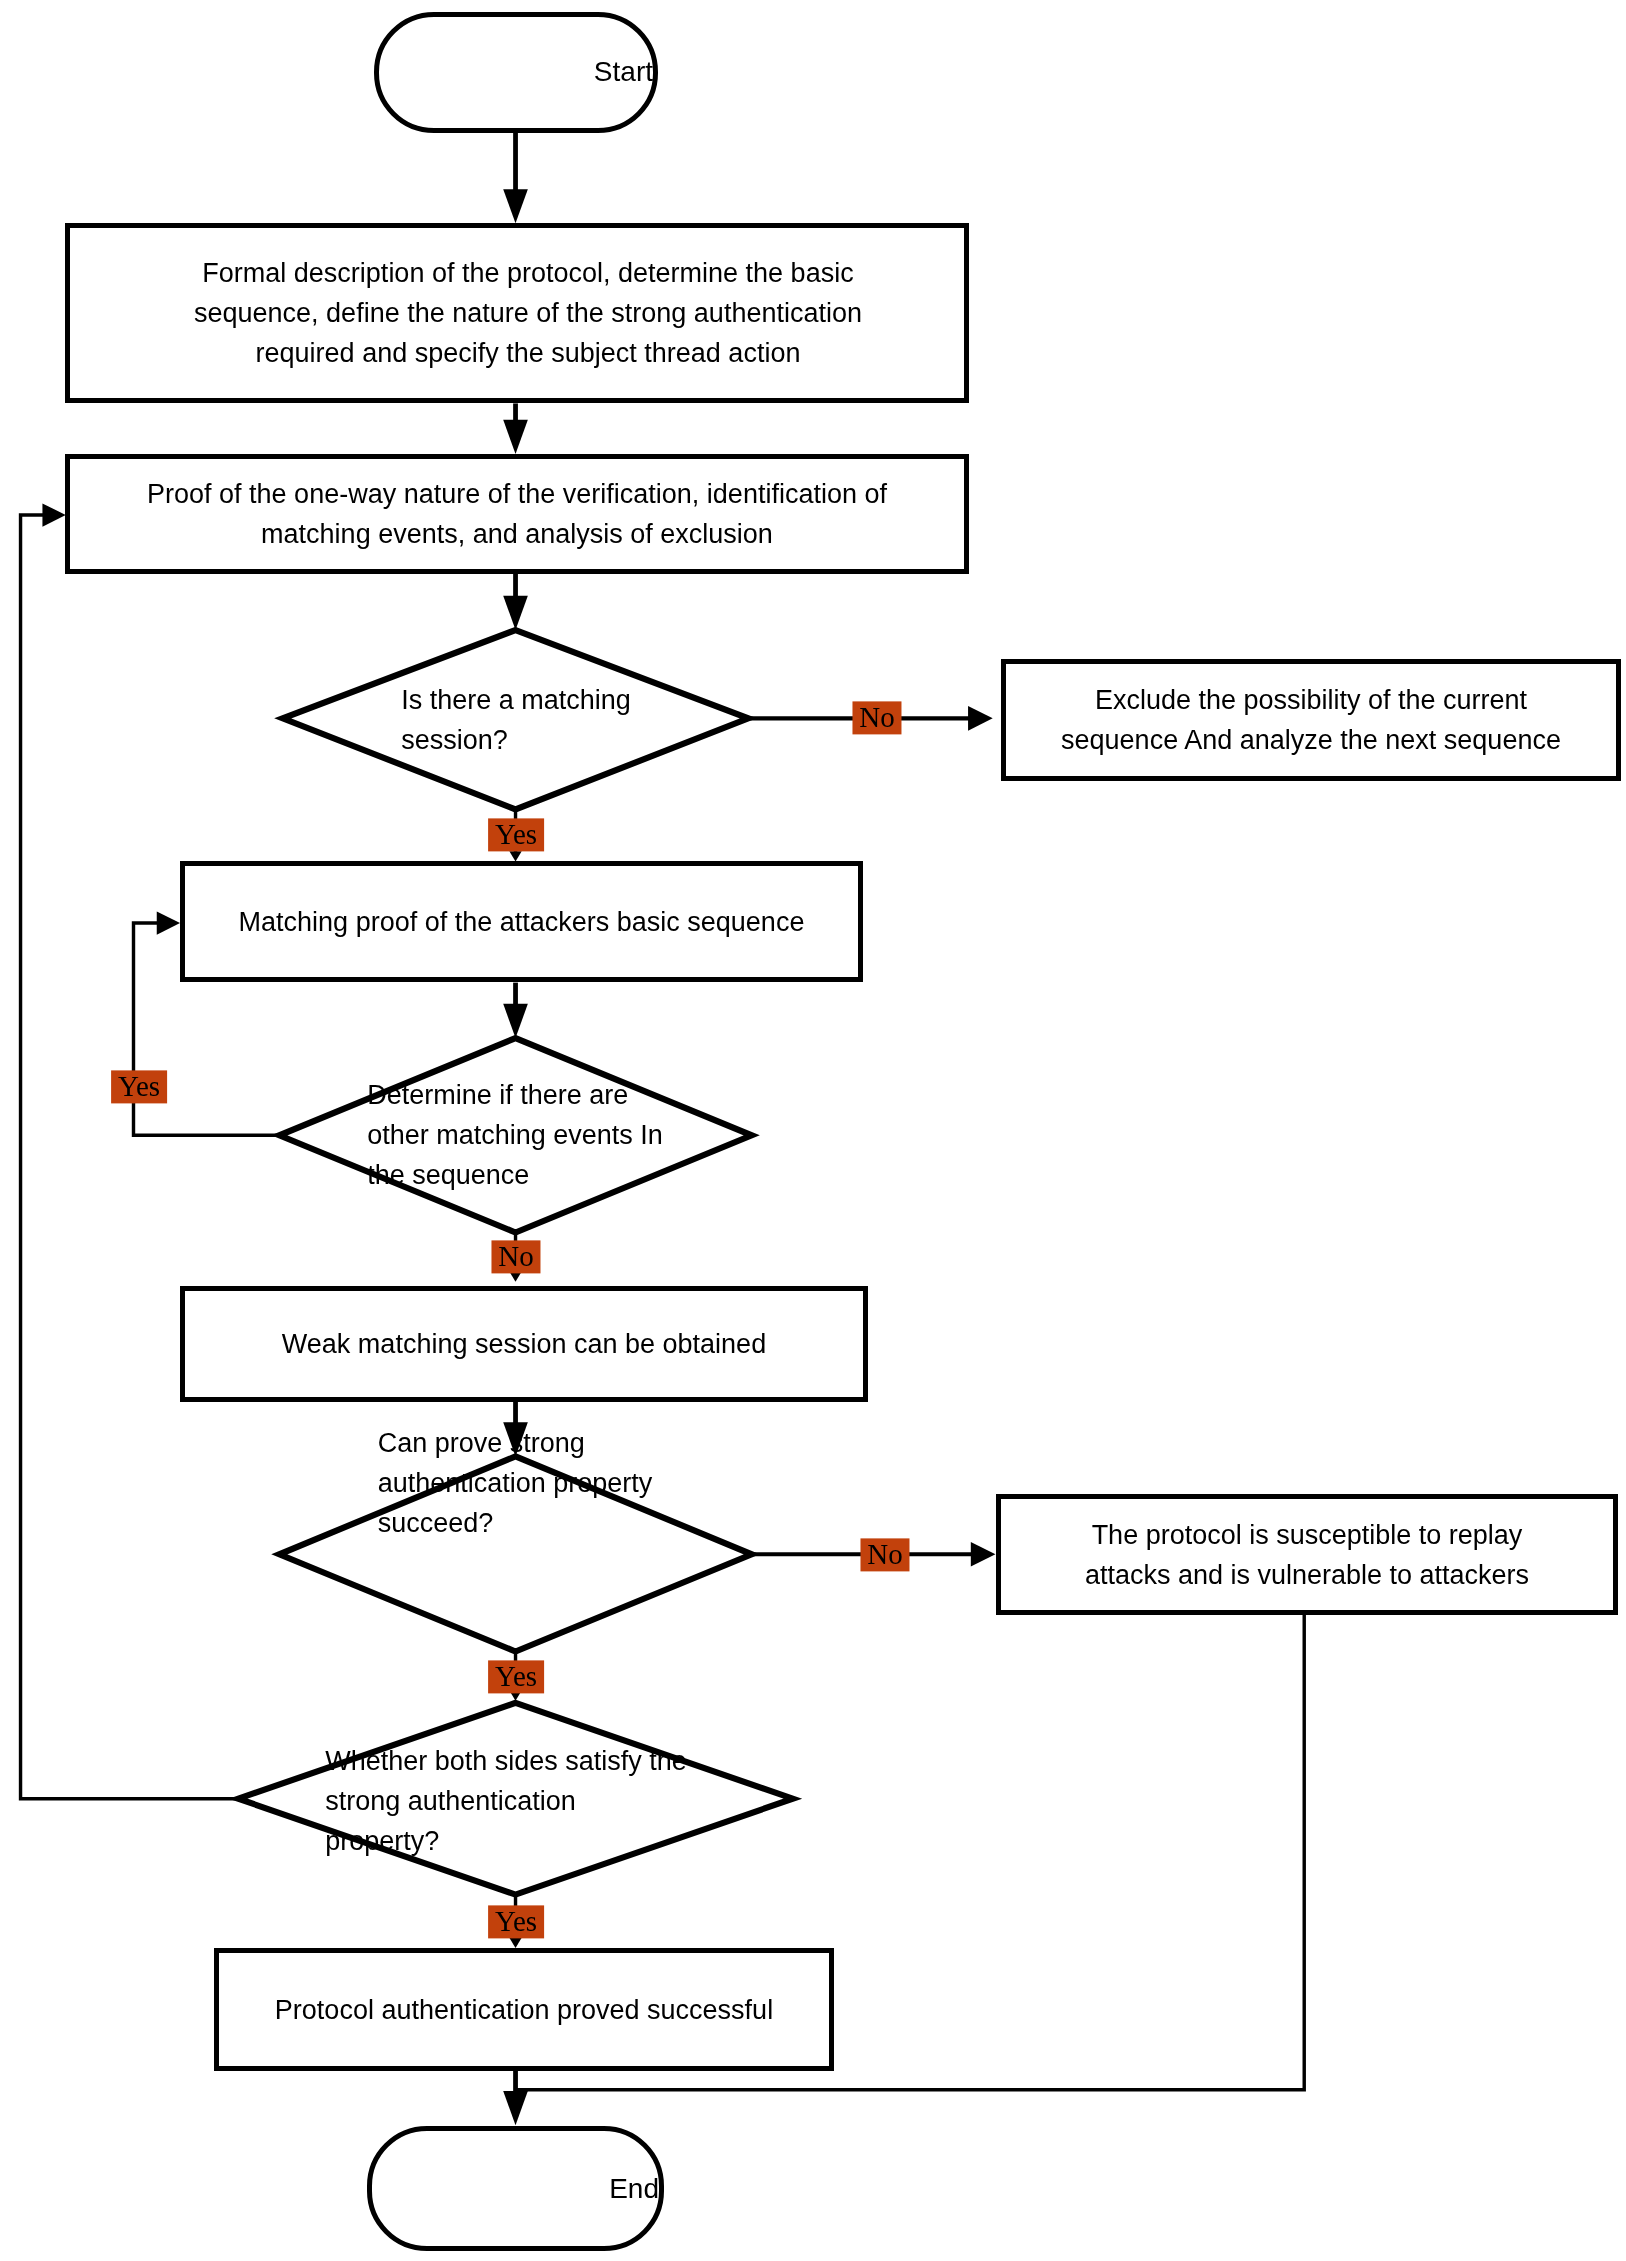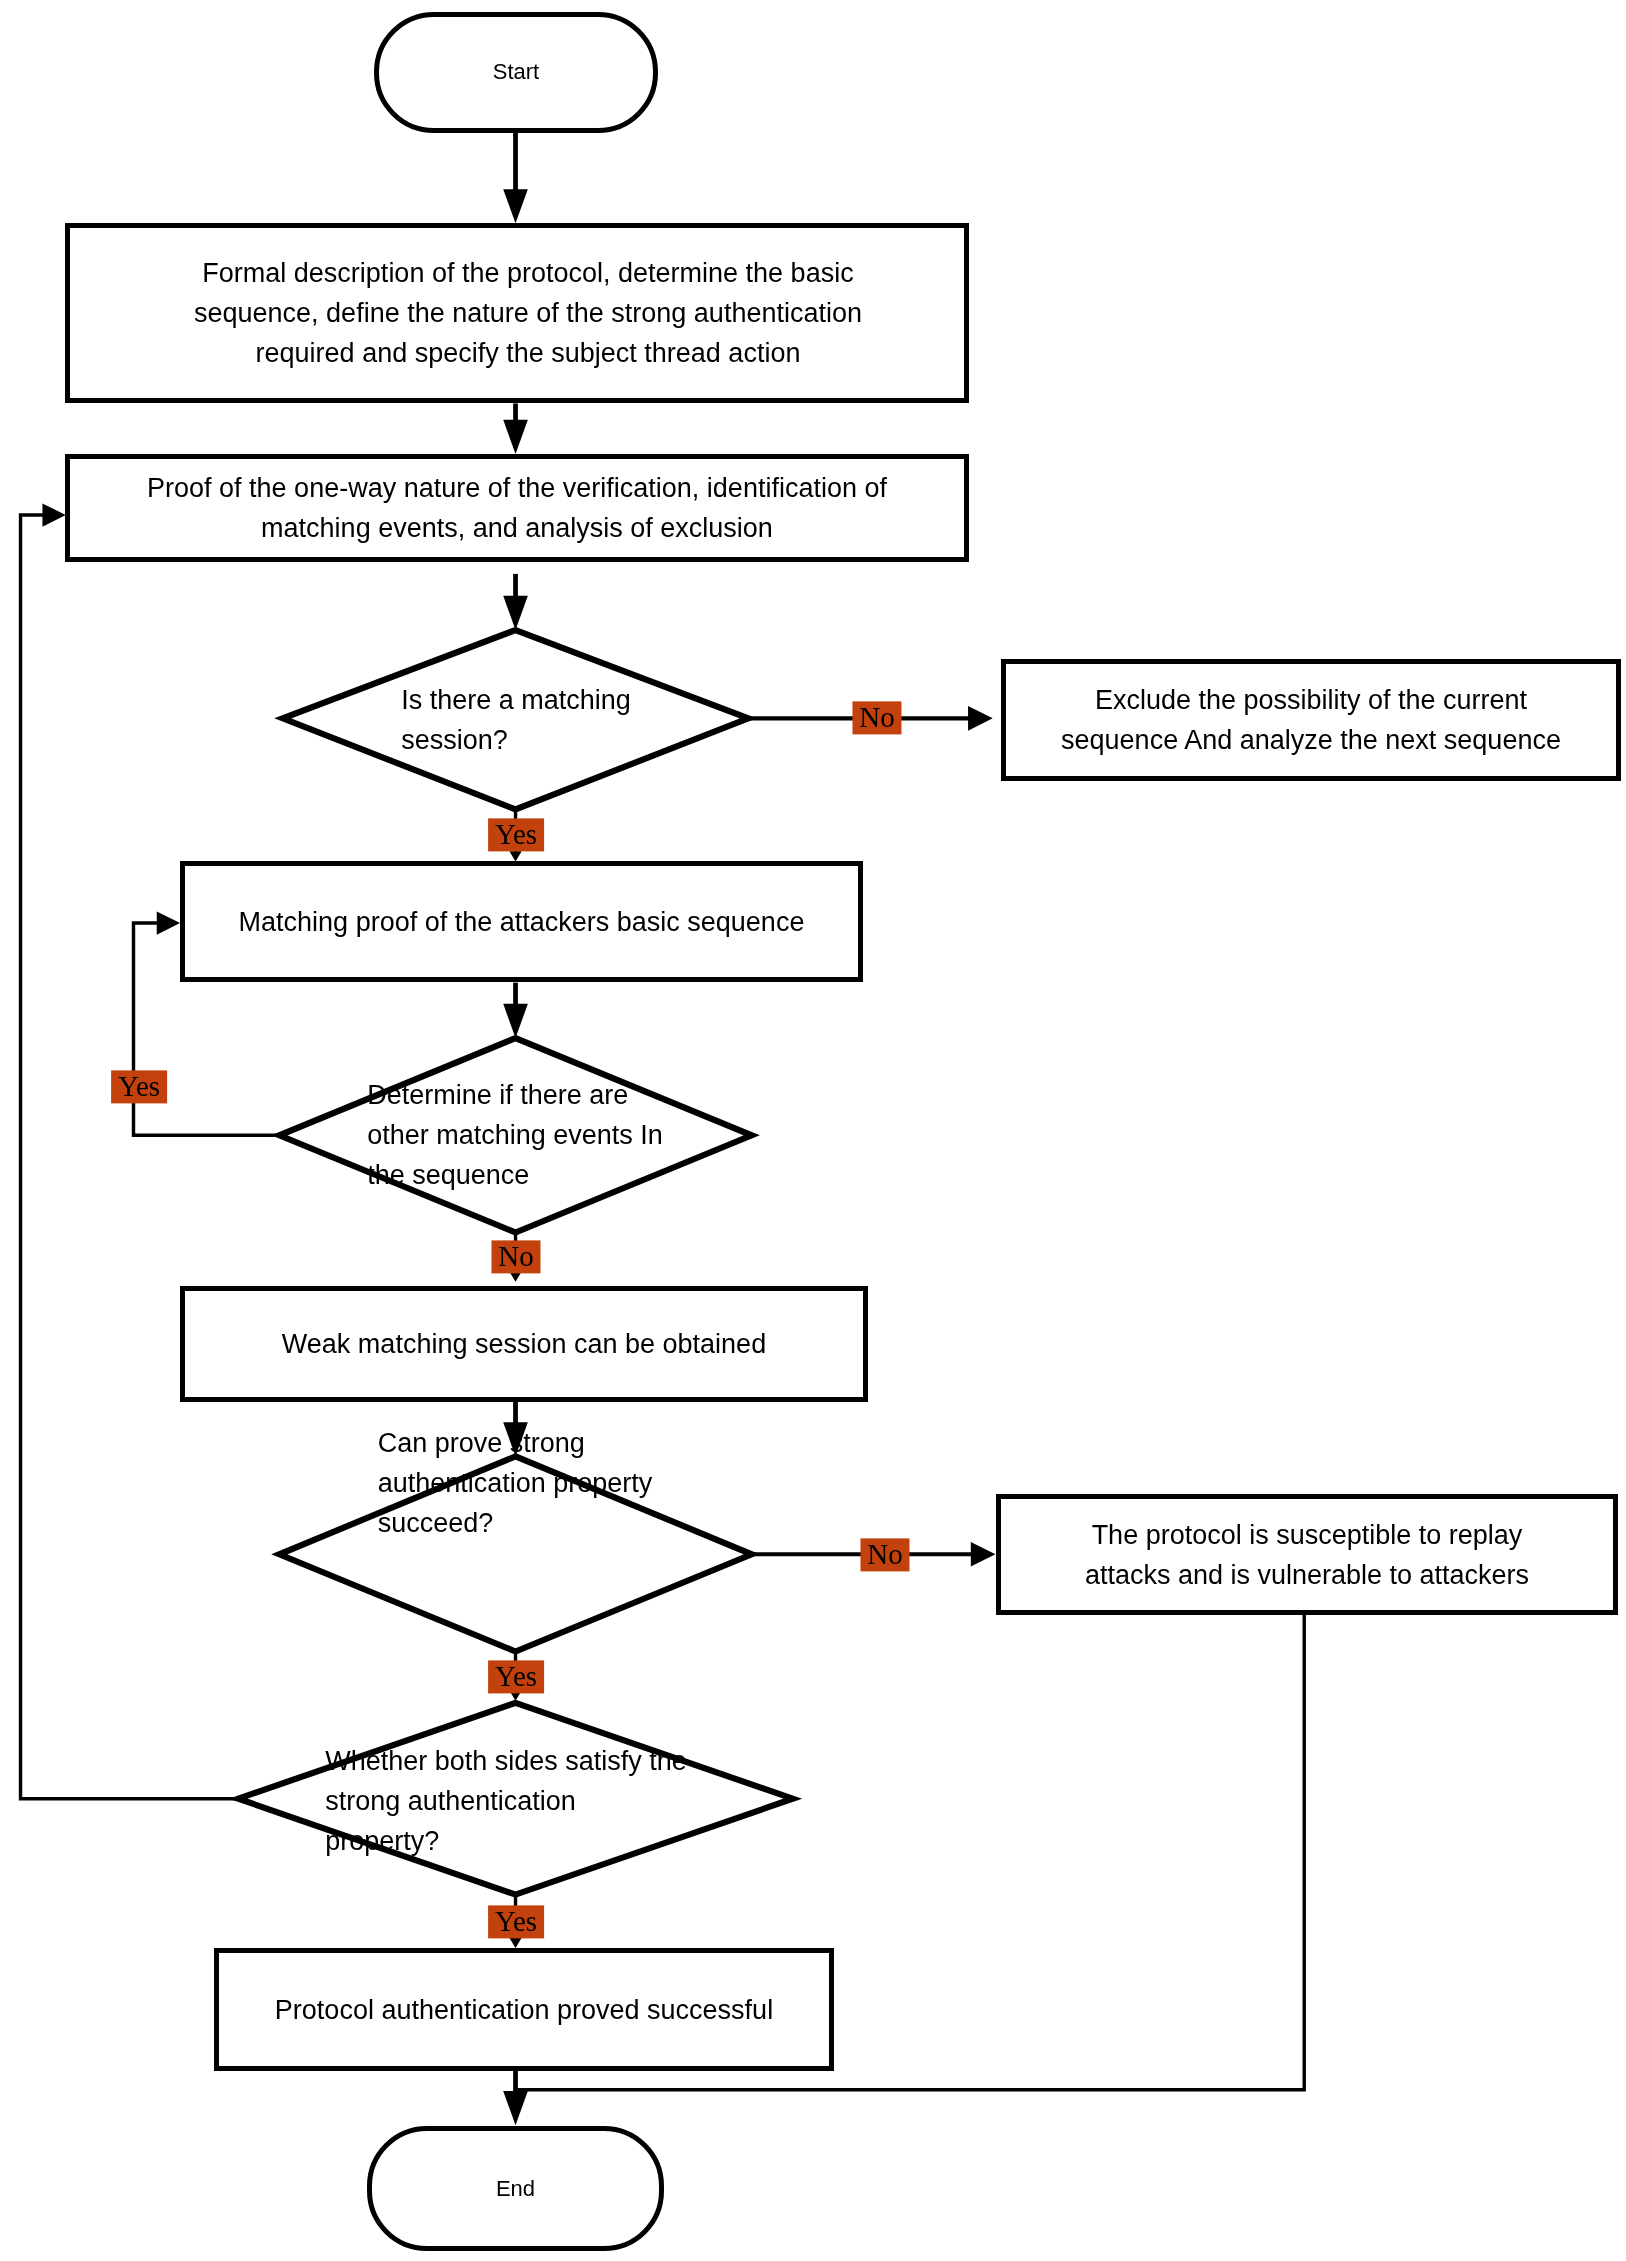--- a/index.html
+++ b/index.html
@@ -20,21 +20,22 @@
     display:flex;
     align-items:center;
     justify-content:center;
     text-align:center;
     white-space:pre-line;
     font-size:27px;
     line-height:40px;
   }
   .terminator{
     border-radius:60px;
-    font-size:22px;
+    font-size:28px;
+    justify-content:flex-end;
   }
   .dtext{
     position:absolute;
     display:flex;
     align-items:center;
     justify-content:center;
     text-align:left;
     white-space:pre-line;
     font-size:27px;
     line-height:40px;
@@ -104,21 +105,21 @@
   <div class="node terminator" style="left:374px;top:11.6px;width:284px;height:121px;">
     <span>Start</span>
   </div>
 
   <div class="node" style="left:65px;top:223px;width:904px;height:180px;padding-left:22px;">
     <span>Formal description of the protocol, determine the basic
 sequence, define the nature of the strong authentication
 required and specify the subject thread action</span>
   </div>
 
-  <div class="node" style="left:65px;top:454px;width:904px;height:108px;">
+  <div class="node" style="left:65px;top:454px;width:904px;height:120px;">
     <span>Proof of the one-way nature of the verification, identification of
 matching events, and analysis of exclusion</span>
   </div>
 
   <div class="node" style="left:1001px;top:659px;width:620px;height:122px;">
     <span>Exclude the possibility of  the current
 sequence And analyze the next sequence</span>
   </div>
 
   <div class="node" style="left:180px;top:861px;width:683px;height:121px;">

